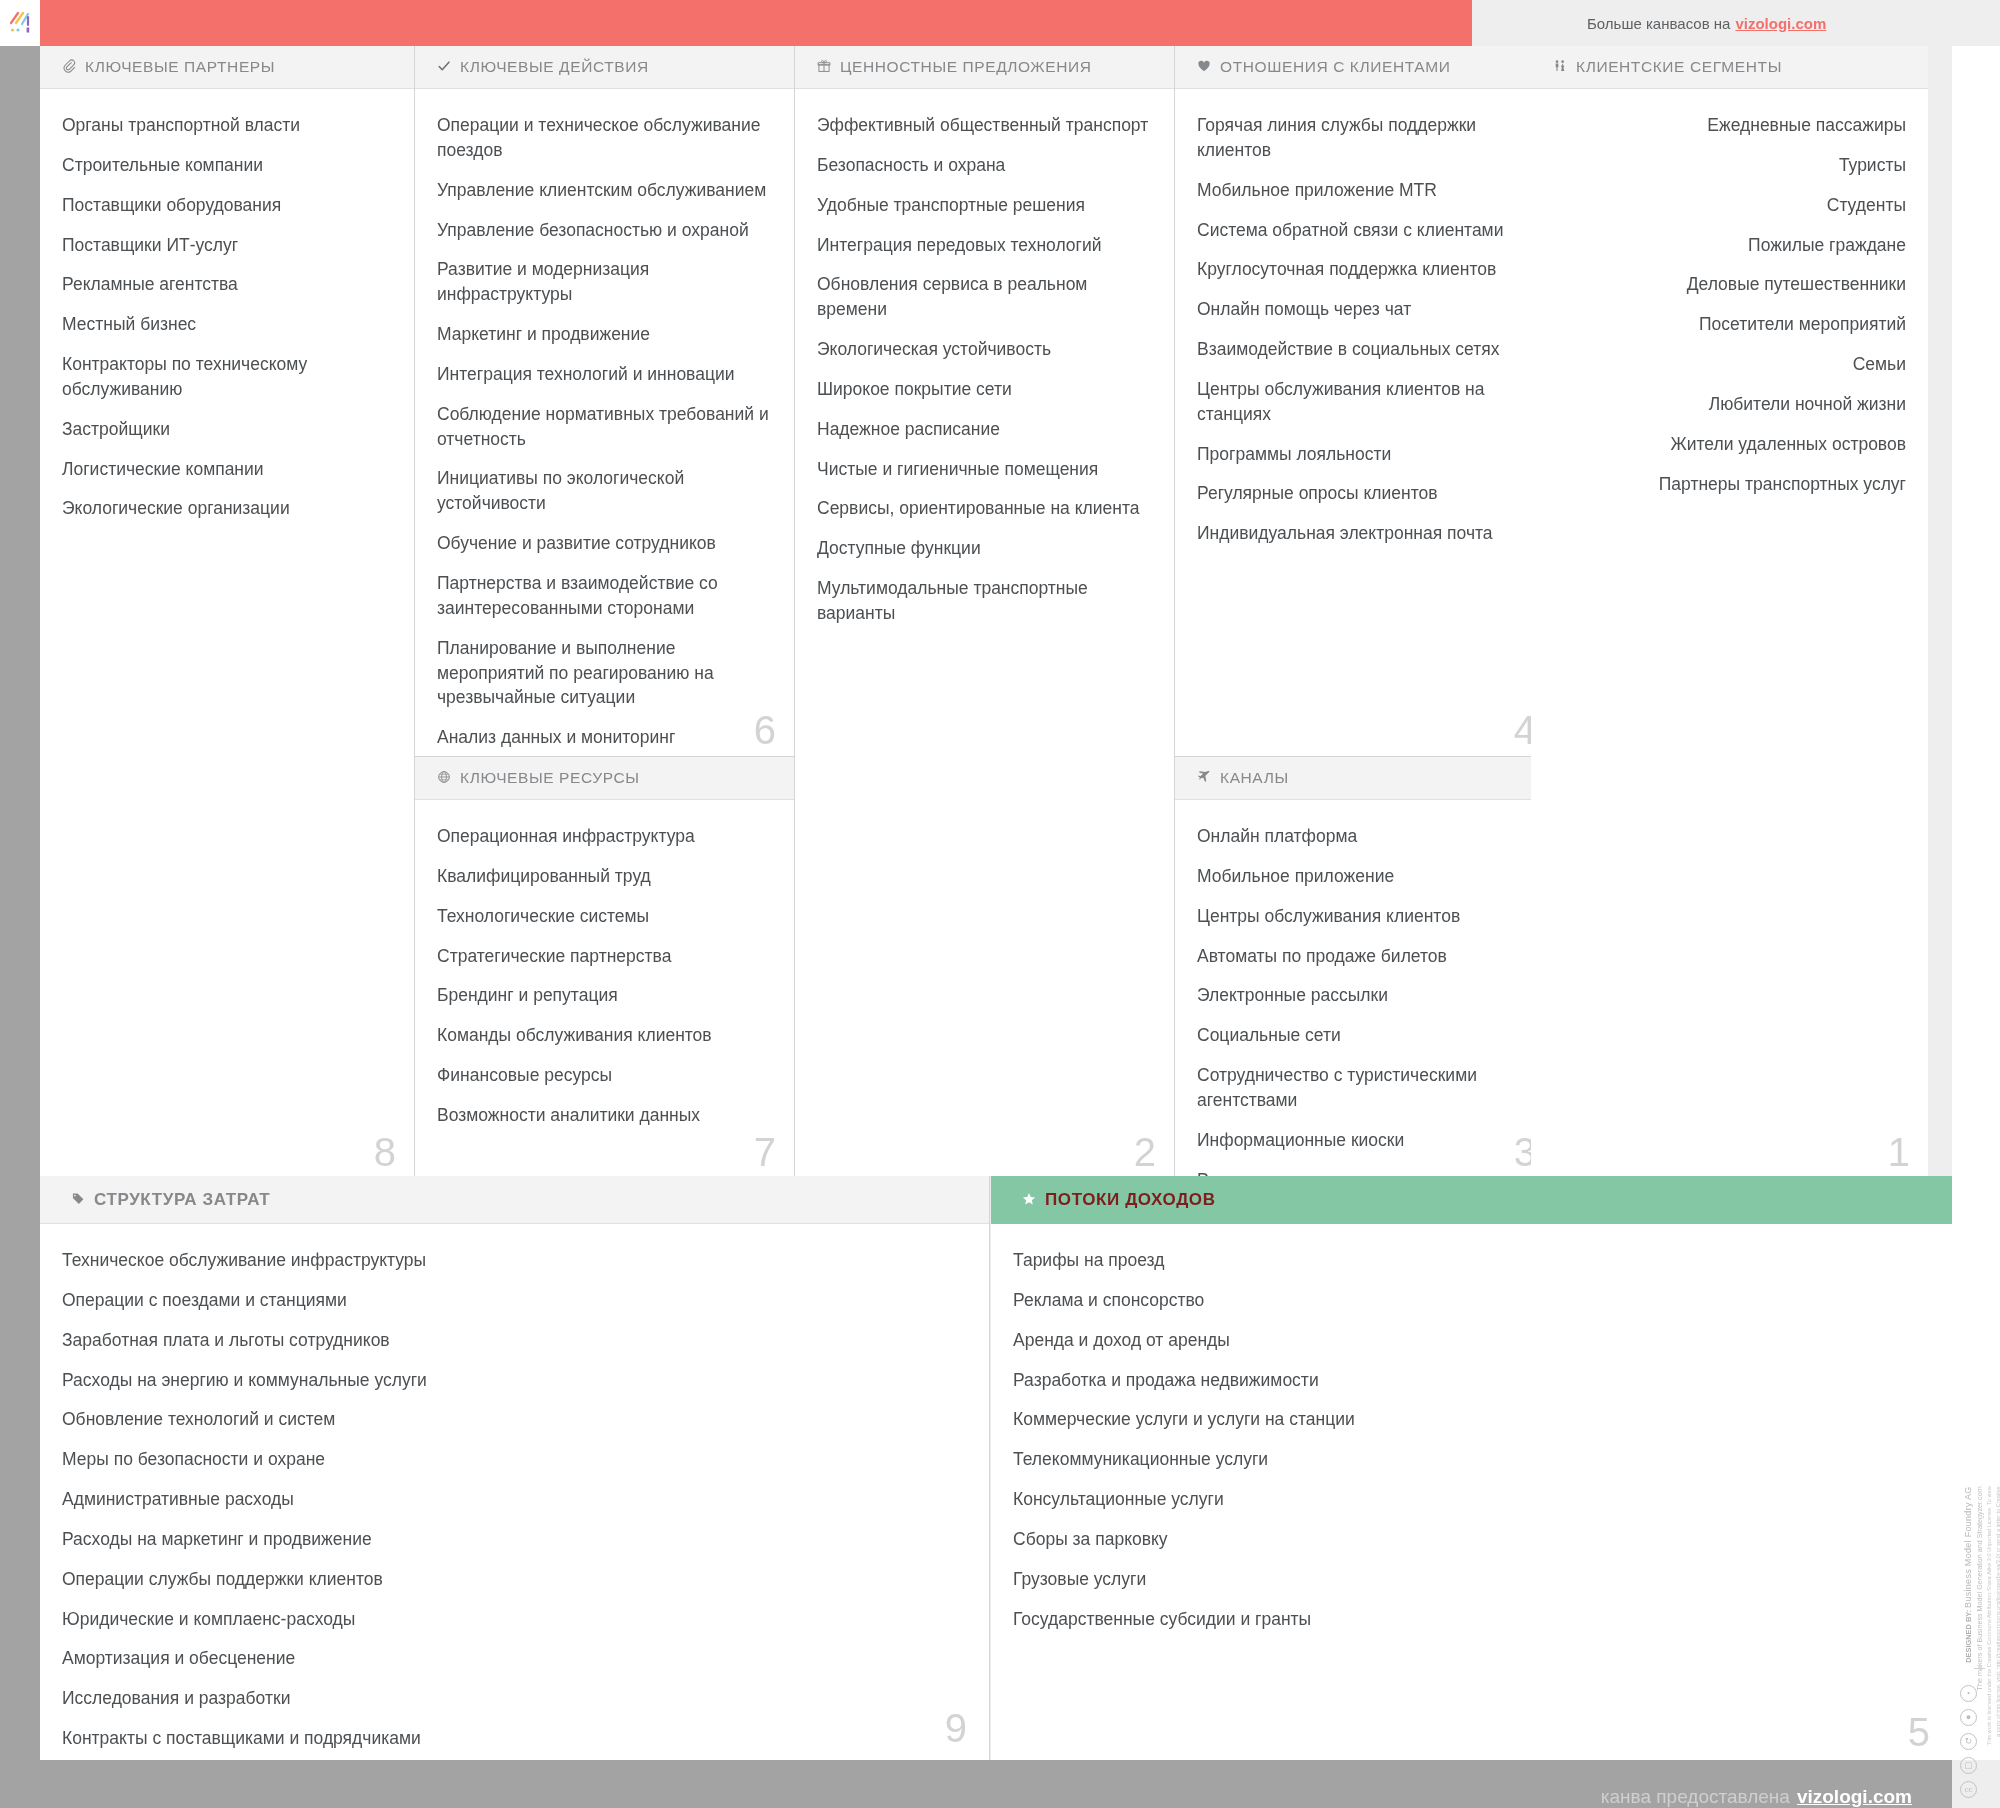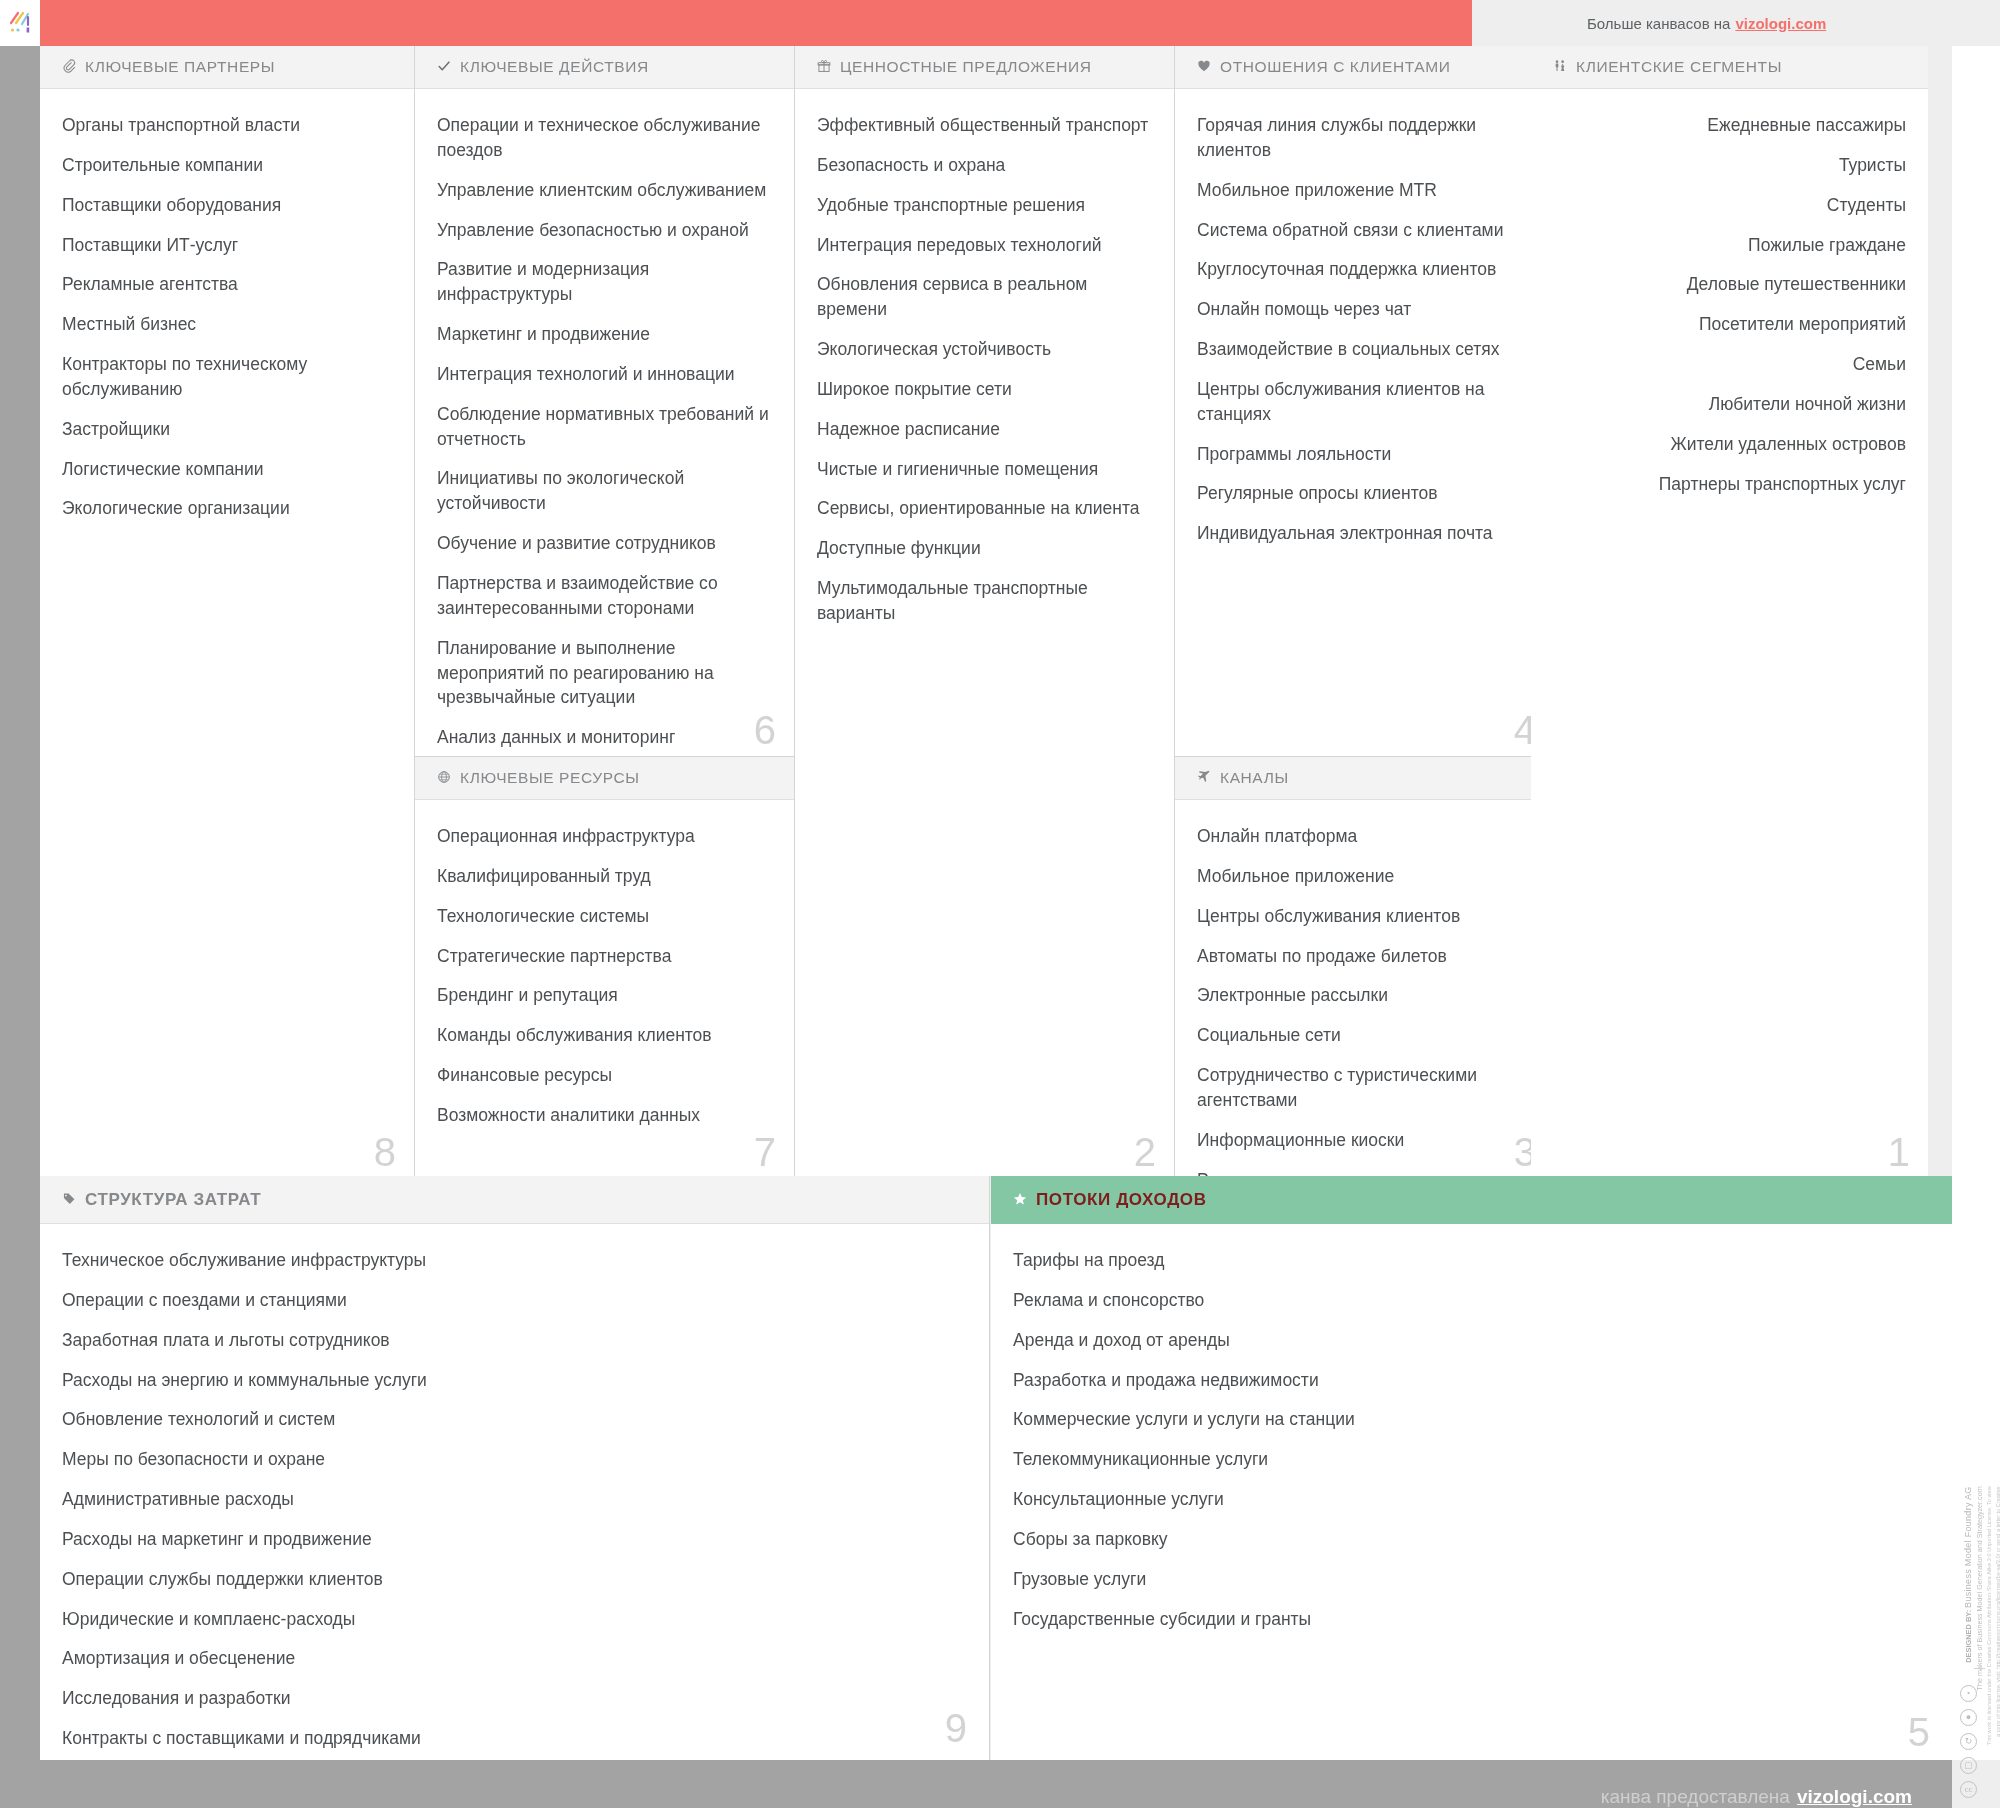--- a/index.html
+++ b/index.html
@@ -145,21 +145,21 @@
     height: 584px;
   }
   .bcell {
     position: absolute;
     top: 0; height: 584px;
     background: #ffffff;
   }
   .bcell .bhead {
     height: 48px;
     display: flex; align-items: center;
-    padding-left: 22px;
+    padding-left: 31px;
     font-size: 17px;
     font-weight: bold;
     letter-spacing: .6px;
     white-space: nowrap;
   }
   .bhead.cost { background: #f4f3f3; color: #86898c; border-bottom: 1px solid #e1e0e0; }
   .bhead.rev  { background: #84c7a4; color: #7f1d1d; }
   .bhead .ico { margin-right: 9px; font-size: 15px; line-height: 1; }
 
   

